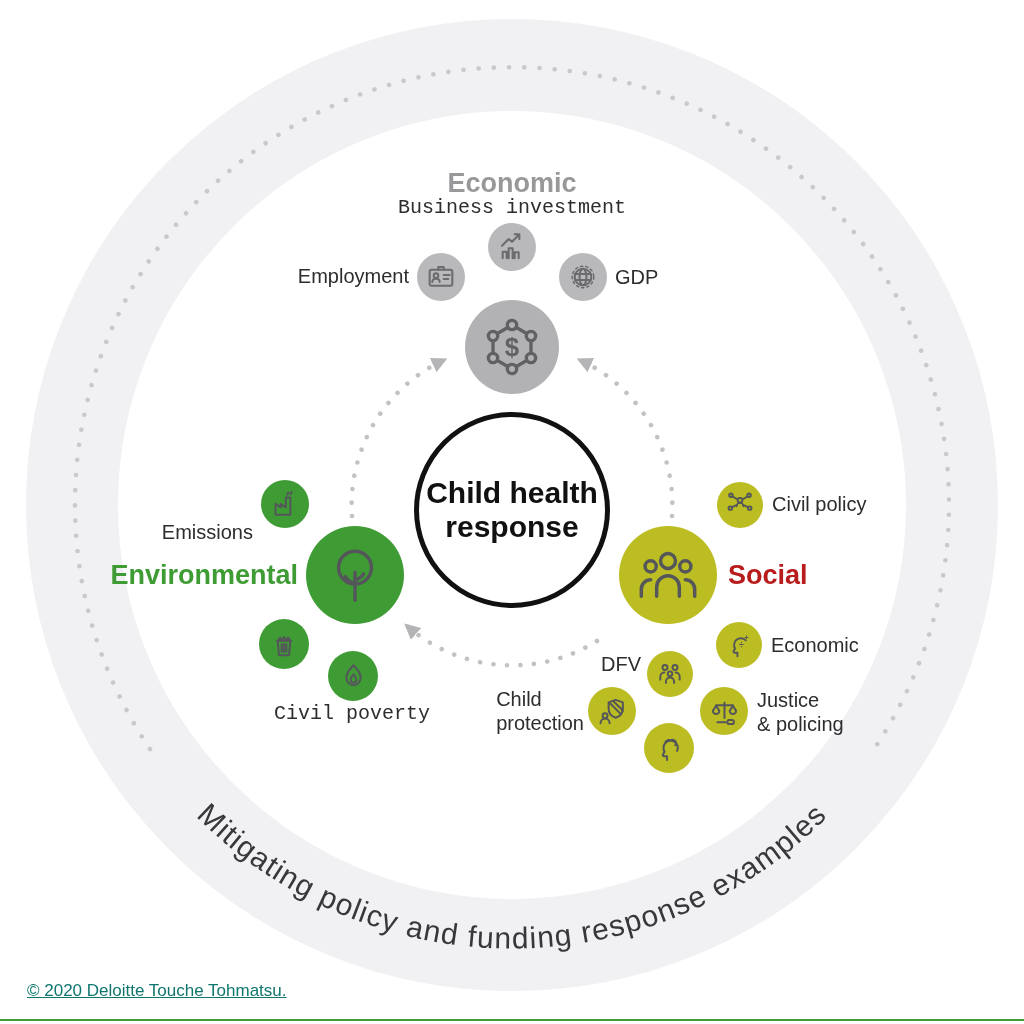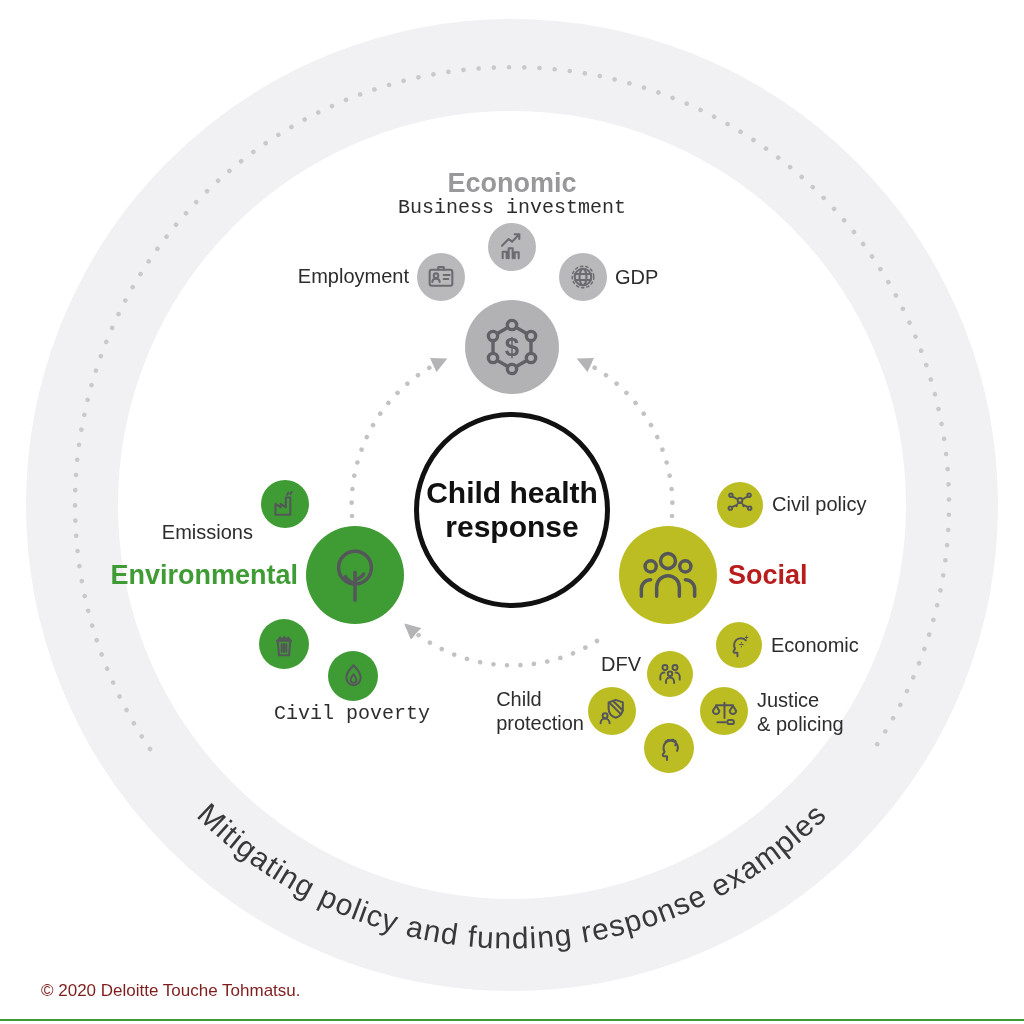--- a/index.html
+++ b/index.html
@@ -19,21 +19,21 @@
   .ttl{position:absolute;font-size:27px;font-weight:bold;white-space:nowrap;transform:translateY(-50%);}
   .ttl.ctr{transform:translate(-50%,-50%);}
   .ttl.economic{color:#98989b;}
   .ttl.environmental{color:#3f9c35;text-align:right;}
   .ttl.social{color:#b91c1c;}
   
   .center-circle{position:absolute;left:414px;top:412px;width:196px;height:196px;border-radius:50%;
                  background:#fff;border:5px solid #111;box-sizing:border-box;
                  display:flex;align-items:center;justify-content:center;}
   .center-text{font-size:30px;font-weight:bold;color:#111;text-align:center;line-height:1.15;white-space:pre-line;}
-  .copyright{position:absolute;left:41px;top:991px;transform:translateY(-50%);font-size:17px;color:#7f1d1d;}
+  .copyright{position:absolute;left:27px;top:991px;transform:translateY(-50%);font-size:17px;color:#0f766e;text-decoration:underline;}
   .bottom-line{position:absolute;left:0;top:1019px;width:1024px;height:2px;background:#3e9b35;}
   .arc-caption{font-size:30px;letter-spacing:1.2px;fill:#38383a;}
 </style>
 </head>
 <body>
 
 <div class="stage">
 
   <svg class="layer" width="1024" height="1024" viewBox="0 0 1024 1024">
     <defs>

